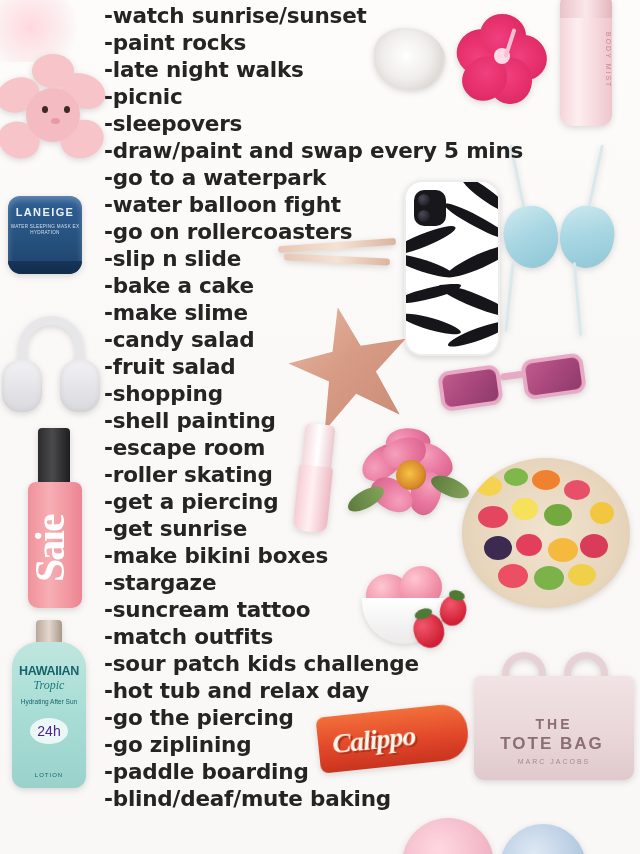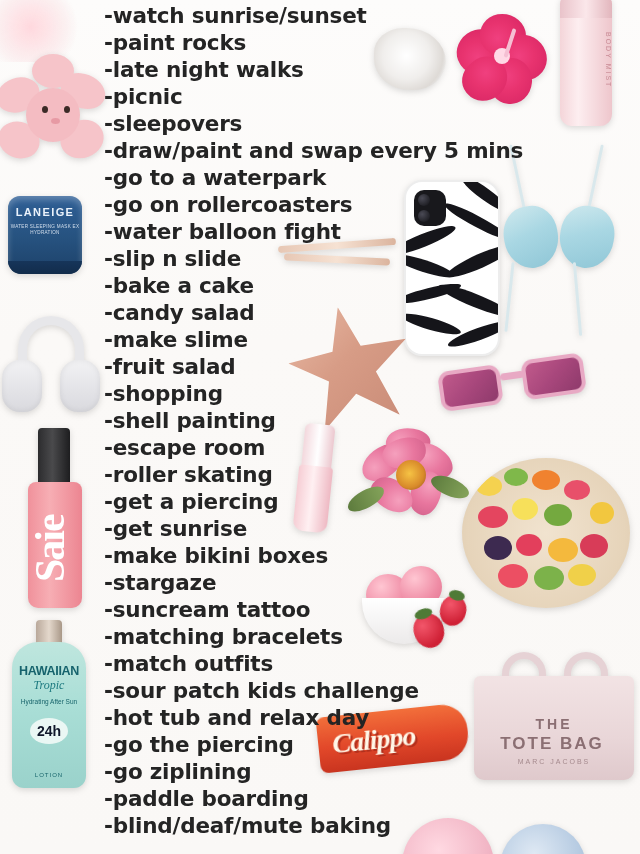--- a/index.html
+++ b/index.html
@@ -167,21 +167,21 @@
     font-size: 12px; font-style: italic; color: #1d7a80;
   }
   .tropic .t3 {
     position:absolute; left: 0; top: 78px; width: 78px;
     text-align:center; font-size: 6.5px; color: #17646b; line-height: 8px;
   }
   .tropic .t4 {
     position:absolute; left: 20px; top: 98px; width: 38px; height: 26px;
     border-radius: 50%;
     background: #eaf7f4;
-    color: #0f172a; font-size: 14px; font-weight: 700;
+    color: #4c1d95; font-size: 14px; font-weight: 400;
     display:flex; align-items:center; justify-content:center;
   }
   .tropic .t5 {
     position:absolute; left: 0; bottom: 10px; width: 78px;
     text-align:center; font-size: 6px; color: #17646b; letter-spacing: 1px;
   }
 
   
   .coral {
     width: 72px; height: 62px;
@@ -563,37 +563,36 @@
        background: radial-gradient(circle at 40% 35%, #dfe9f4 0%, #b9cde3 55%, #9bb7d4 100%);"></div>
 
   <div id="list">
     <div class="item">-watch sunrise/sunset</div>
     <div class="item">-paint rocks</div>
     <div class="item">-late night walks</div>
     <div class="item">-picnic</div>
     <div class="item">-sleepovers</div>
     <div class="item">-draw/paint and swap every 5 mins</div>
     <div class="item">-go to a waterpark</div>
+    <div class="item">-water balloon fight</div>
     <div class="item">-go on rollercoasters</div>
-    <div class="item">-water balloon fight</div>
     <div class="item">-slip n slide</div>
     <div class="item">-bake a cake</div>
+    <div class="item">-make slime</div>
     <div class="item">-candy salad</div>
-    <div class="item">-make slime</div>
     <div class="item">-fruit salad</div>
     <div class="item">-shopping</div>
     <div class="item">-shell painting</div>
     <div class="item">-escape room</div>
     <div class="item">-roller skating</div>
     <div class="item">-get a piercing</div>
     <div class="item">-get sunrise</div>
     <div class="item">-make bikini boxes</div>
     <div class="item">-stargaze</div>
     <div class="item">-suncream tattoo</div>
-    <div class="item">-matching bracelets</div>
     <div class="item">-match outfits</div>
     <div class="item">-sour patch kids challenge</div>
     <div class="item">-hot tub and relax day</div>
     <div class="item">-go the piercing</div>
     <div class="item">-go ziplining</div>
     <div class="item">-paddle boarding</div>
     <div class="item">-blind/deaf/mute baking</div>
 
   </div>
 

